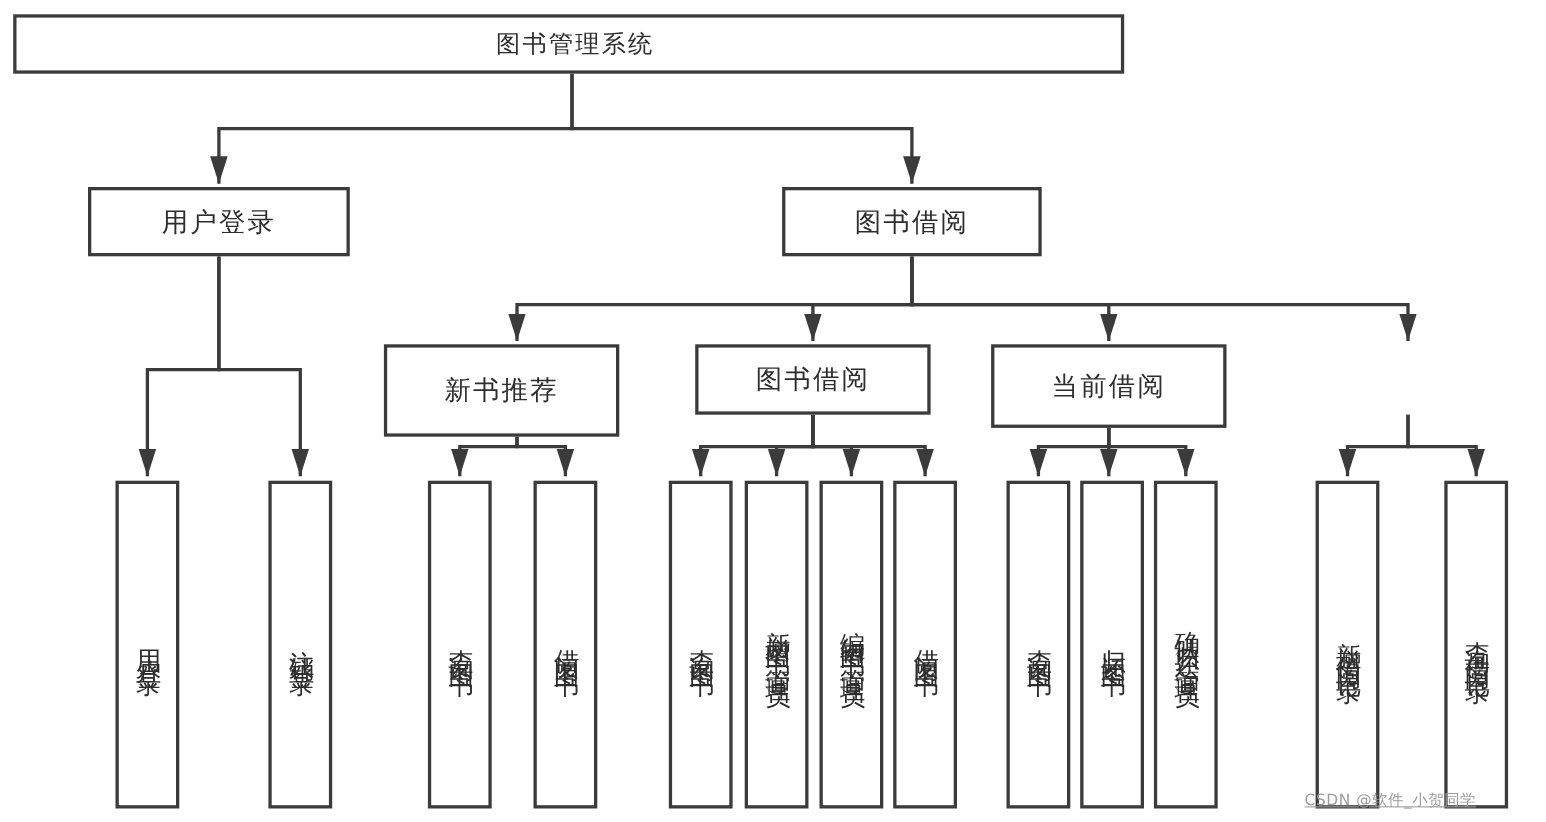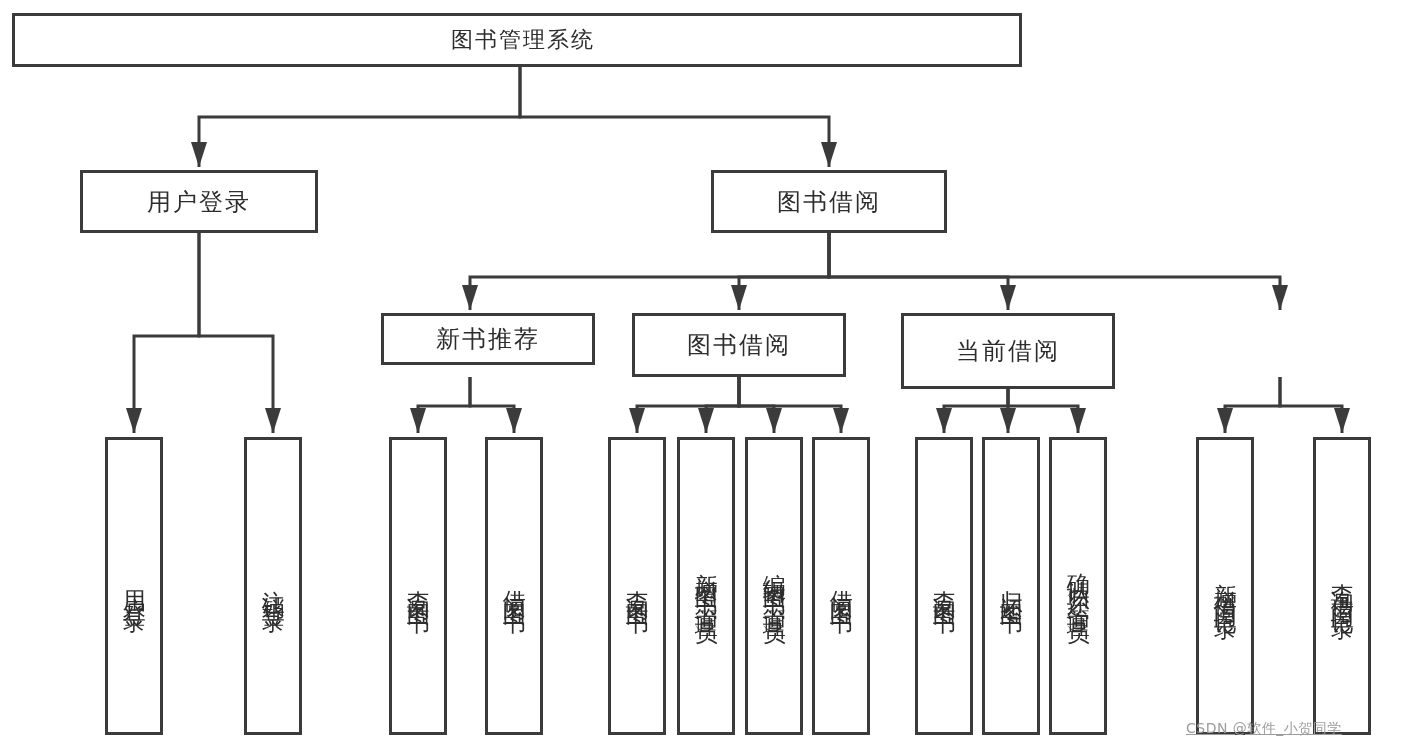--- a/index.html
+++ b/index.html
@@ -112,21 +112,21 @@
     <span>图书管理系统</span>
   </div>
 
   <div class="node h" style="left:80px; top:170px; width:238px; height:63px;">
     <span>用户登录</span>
   </div>
   <div class="node h" style="left:711px; top:170px; width:236px; height:63px;">
     <span>图书借阅</span>
   </div>
 
-  <div class="node h" style="left:381px; top:313px; width:214px; height:52px;">
+  <div class="node h" style="left:349px; top:313px; width:214px; height:84px;">
     <span>新书推荐</span>
   </div>
   <div class="node h" style="left:632px; top:313px; width:214px; height:64px;">
     <span>图书借阅</span>
   </div>
   <div class="node h" style="left:901px; top:313px; width:214px; height:76px;">
     <span>当前借阅</span>
   </div>
 
   <div class="node leaf" style="left:105px; top:437px; width:58px; height:298px;">

